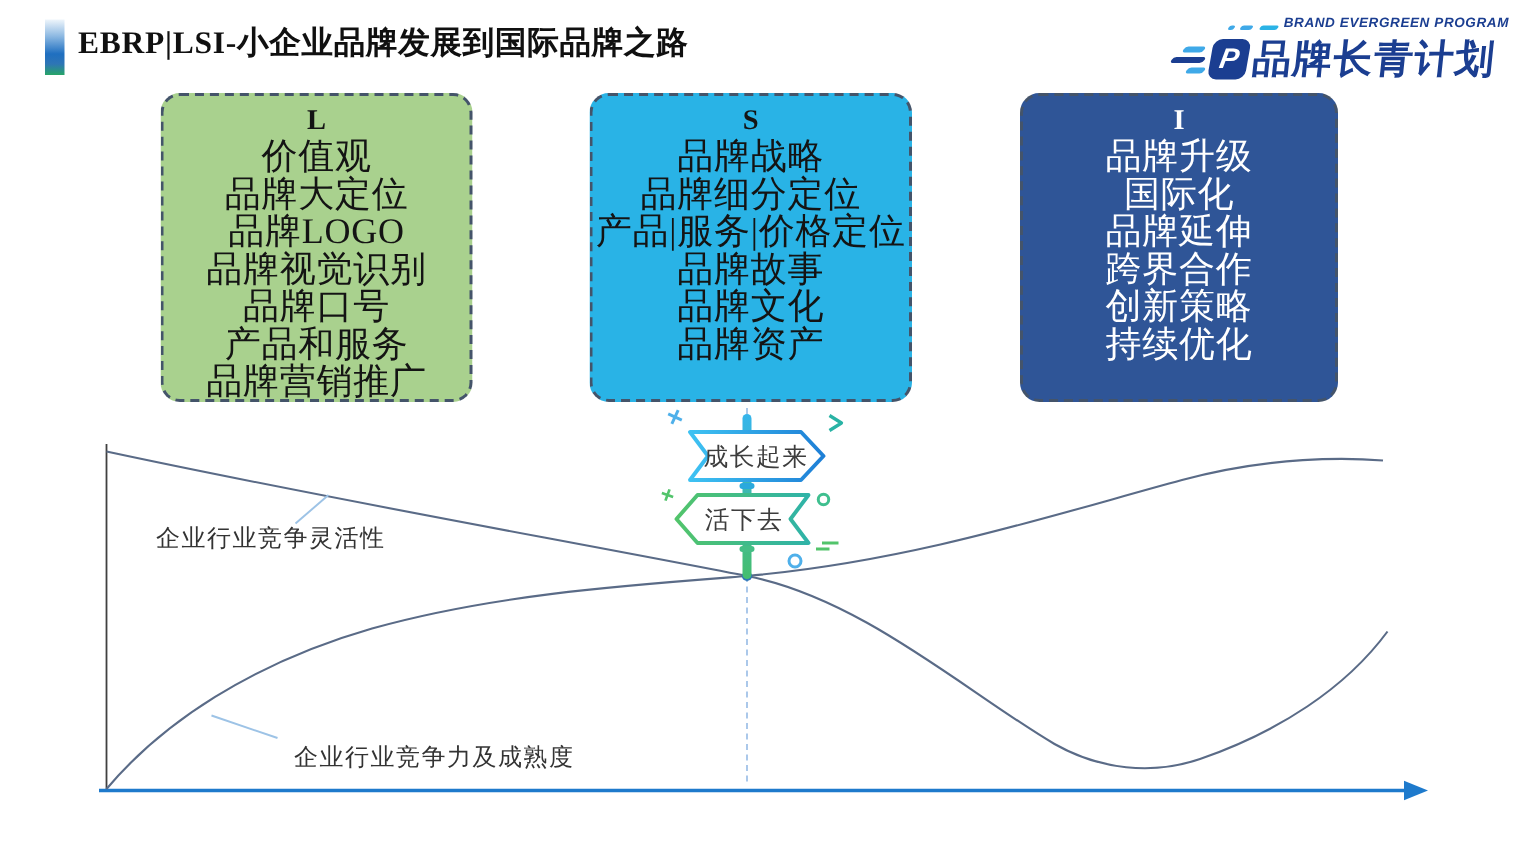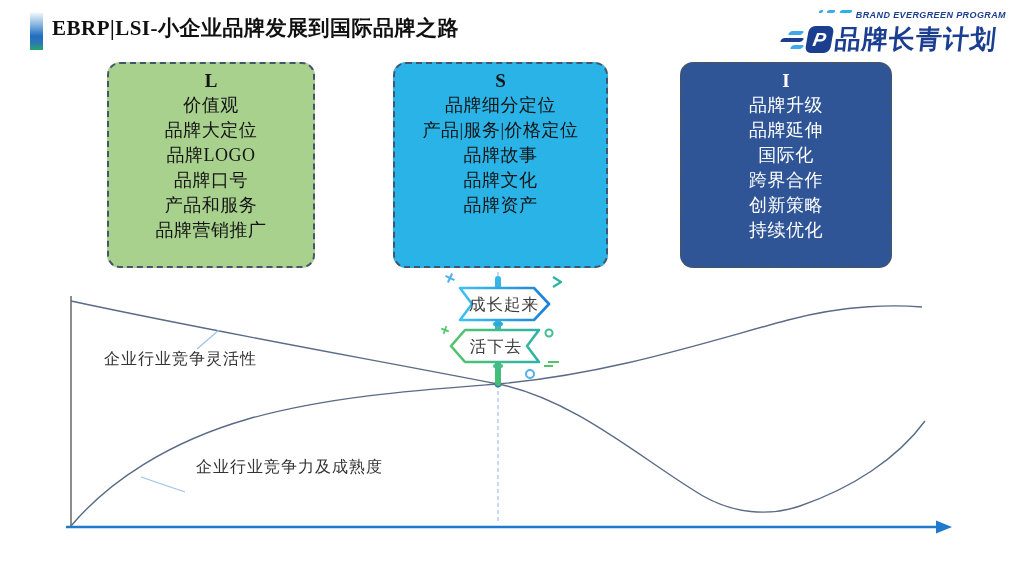--- a/index.html
+++ b/index.html
@@ -8,21 +8,21 @@
   .abs{position:absolute;}
 
   
   .accent-bar{left:30px;top:13px;width:13px;height:37px;
     background:linear-gradient(to bottom,#eef5fb 0%,#8db9e2 30%,#1f6fc0 62%,#2e75b6 80%,#27a567 100%);}
   .slide-title{left:52px;top:14px;font-size:21px;font-weight:700;color:#101010;
     letter-spacing:0.5px;white-space:nowrap;}
 
   
   .logo{right:18px;top:10px;width:225px;height:50px;}
-  .logo-row1{display:flex;align-items:flex-start;justify-content:flex-start;gap:4px;margin-left:38px;}
+  .logo-row1{display:flex;align-items:flex-end;justify-content:flex-start;gap:4px;margin-left:38px;}
   .speed-dash{height:3px;border-radius:2px;background:#3fa9e8;transform:skewX(-30deg);}
   .sd1{width:7px;} .sd2{width:14px;} .sd3{width:20px;background:#2bb3e6;}
   .logo-tagline{font-family:"Liberation Sans",sans-serif;font-size:9px;font-style:italic;
     font-weight:700;color:#1b3e91;letter-spacing:0.4px;white-space:nowrap;}
   .logo-row2{display:flex;align-items:center;margin-top:2px;}
   .speed-lines{display:flex;flex-direction:column;gap:3px;margin-right:4px;align-items:flex-end;}
   .sl{height:4px;border-radius:2px;transform:skewX(-35deg);}
   .sl1{width:14px;background:#3fa9e8;} .sl2{width:22px;background:#1b3e91;} .sl3{width:12px;background:#3fa9e8;}
   .p-badge{width:25px;height:27px;background:#1b3e91;border-radius:6px;transform:skewX(-10deg);
     display:flex;align-items:center;justify-content:center;color:#fff;
@@ -30,27 +30,27 @@
   .brand-name{font-family:"Liberation Sans",sans-serif;font-size:26px;font-weight:800;
     color:#1b3e91;transform:skewX(-6deg);letter-spacing:1px;margin-left:3px;white-space:nowrap;}
 
   
   .stage{top:62px;height:206px;border-radius:13px;border:2px dashed #44546a;
     box-sizing:border-box;text-align:center;padding-top:4px;}
   .stage-l{left:107px;width:208px;background:#a9d18e;color:#141414;}
   .stage-s{left:393px;width:215px;background:#29b3e6;color:#141414;}
   .stage-i{left:680px;width:212px;background:#2f5597;color:#ffffff;}
   .stage-letter{font-size:19px;font-weight:700;line-height:25px;}
-  .stage-item{font-size:18px;line-height:25px;letter-spacing:0.5px;white-space:nowrap;}
+  .stage-item{font-size:24px;line-height:25px;letter-spacing:0.5px;white-space:nowrap;}
 
   
   svg.chart{left:0;top:0;}
   .curve-label{font-size:16px;color:#333333;letter-spacing:1px;white-space:nowrap;}
   .label-flex{left:104px;top:349px;}
-  .label-mat{left:196px;top:457px;}
+  .label-mat{left:196px;top:495px;}
 
   
   .signpost{left:440px;top:270px;width:130px;height:120px;}
   .sign-text{font-family:"Liberation Serif","DejaVu Serif",serif;fill:#3d3d3d;letter-spacing:1px;}
 </style>
 </head>
 <body>
 
 <div class="abs accent-bar"></div>
 <div class="abs slide-title">EBRP|LSI-小企业品牌发展到国际品牌之路</div>
@@ -71,39 +71,41 @@
     <span class="p-badge">P</span>
     <span class="brand-name">品牌长青计划</span>
   </div>
 </div>
 
 <div class="abs stage stage-l">
   <div class="stage-letter">L</div>
   <div class="stage-item">价值观</div>
   <div class="stage-item">品牌大定位</div>
   <div class="stage-item">品牌LOGO</div>
+  <div class="stage-item">品牌视觉识别</div>
   <div class="stage-item">品牌口号</div>
   <div class="stage-item">产品和服务</div>
   <div class="stage-item">品牌营销推广</div>
 </div>
 
 <div class="abs stage stage-s">
   <div class="stage-letter">S</div>
+  <div class="stage-item">品牌战略</div>
   <div class="stage-item">品牌细分定位</div>
   <div class="stage-item">产品|服务|价格定位</div>
   <div class="stage-item">品牌故事</div>
   <div class="stage-item">品牌文化</div>
   <div class="stage-item">品牌资产</div>
 </div>
 
 <div class="abs stage stage-i">
   <div class="stage-letter">I</div>
   <div class="stage-item">品牌升级</div>
+  <div class="stage-item">国际化</div>
   <div class="stage-item">品牌延伸</div>
-  <div class="stage-item">国际化</div>
   <div class="stage-item">跨界合作</div>
   <div class="stage-item">创新策略</div>
   <div class="stage-item">持续优化</div>
 </div>
 
 <svg class="abs chart" width="1024" height="576" viewBox="0 0 1024 576">
 
   <path d="M498 272 V524" stroke="#a9c7ea" stroke-width="1.3" stroke-dasharray="4 3" fill="none"></path>
 
   <path d="M71 296 V527" stroke="#404040" stroke-width="1.2" fill="none"></path>

